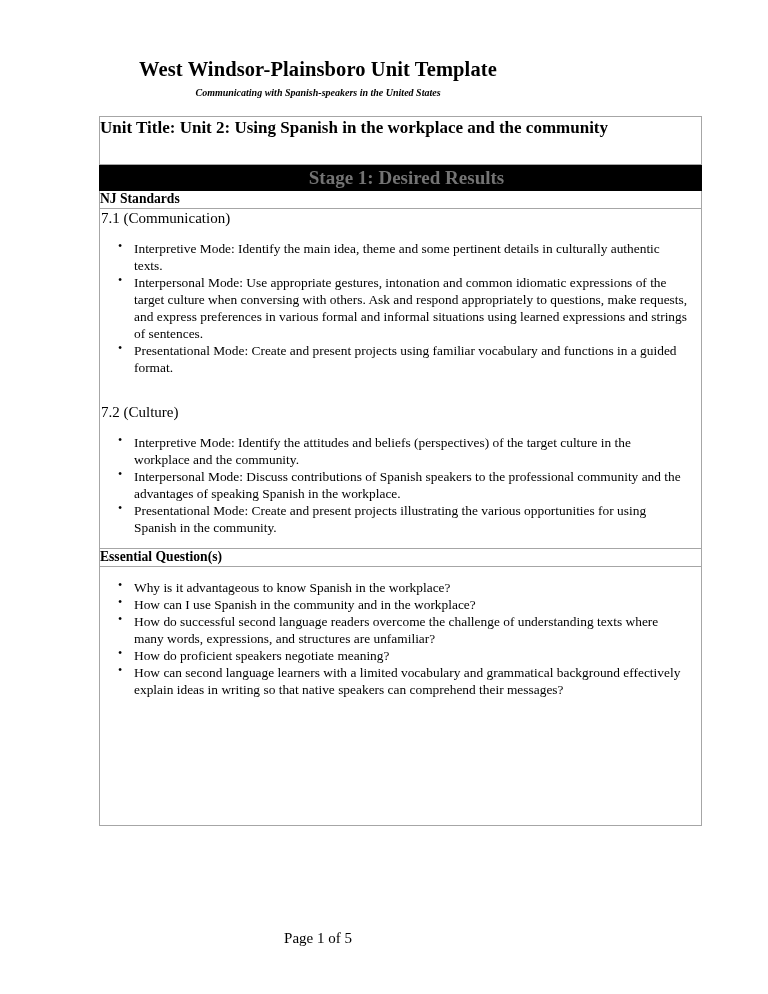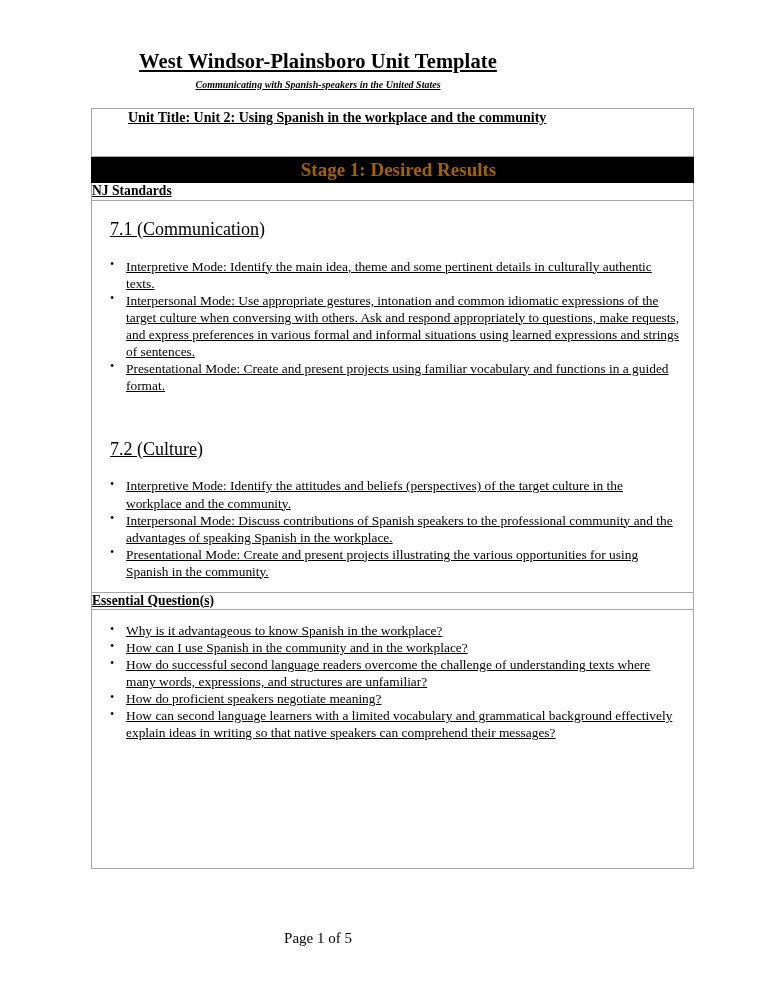--- a/index.html
+++ b/index.html
@@ -13,23 +13,22 @@
     font-family: "Liberation Serif", "DejaVu Serif", serif;
     color: #000000;
     -webkit-font-smoothing: antialiased;
     position: relative;
     overflow: hidden;
   }
   .page {
     width: 636px;
     height: 994px;
     box-sizing: border-box;
-    padding: 8px;
+    padding: 16px;
     position: relative;
-    text-decoration: underline;
   }
   .doc-title {
     text-align: center;
     font-weight: bold;
     font-size: 20.5px;
     letter-spacing: 0.1px;
     margin: 0;
     padding-top: 42px;
     line-height: 1.15;
   }
@@ -56,32 +55,31 @@
     font-size: 13.4px;
     line-height: 1.26;
   }
   
   .cell-unit-title {
     height: 47px;
     padding: 3px 6px 0 6px;
   }
   .unit-title-text {
     font-weight: bold;
-    font-size: 14px;
-    margin-left: 36px;
+    font-size: 17px;
   }
   
   .cell-stage-banner {
     background: #000000;
     border-color: #000000 !important;
     padding: 0;
     height: 25px;
   }
   .stage-banner-text {
-    color: #a16207;
+    color: #737373;
     text-align: center;
     font-weight: bold;
     font-size: 19px;
     line-height: 25px;
     display: block;
     margin-left: 12px;
   }
   
   .cell-section-label {
     padding: 1px 6px 1px 6px;
@@ -90,23 +88,23 @@
     font-weight: bold;
     font-size: 13.6px;
     display: block;
     line-height: 1.22;
   }
   
   .cell-body {
     padding: 2px 6px 6px 6px;
   }
   .plain-line {
-    margin: 17px;
+    margin: 0;
     padding: 0 0 0 1px;
-    font-size: 18px;
+    font-size: 15px;
     line-height: 1.27;
   }
   .spacer-line {
     height: 15px;
   }
   ul.bullets {
     list-style: none;
     margin: 12px;
     padding: 0;
   }

